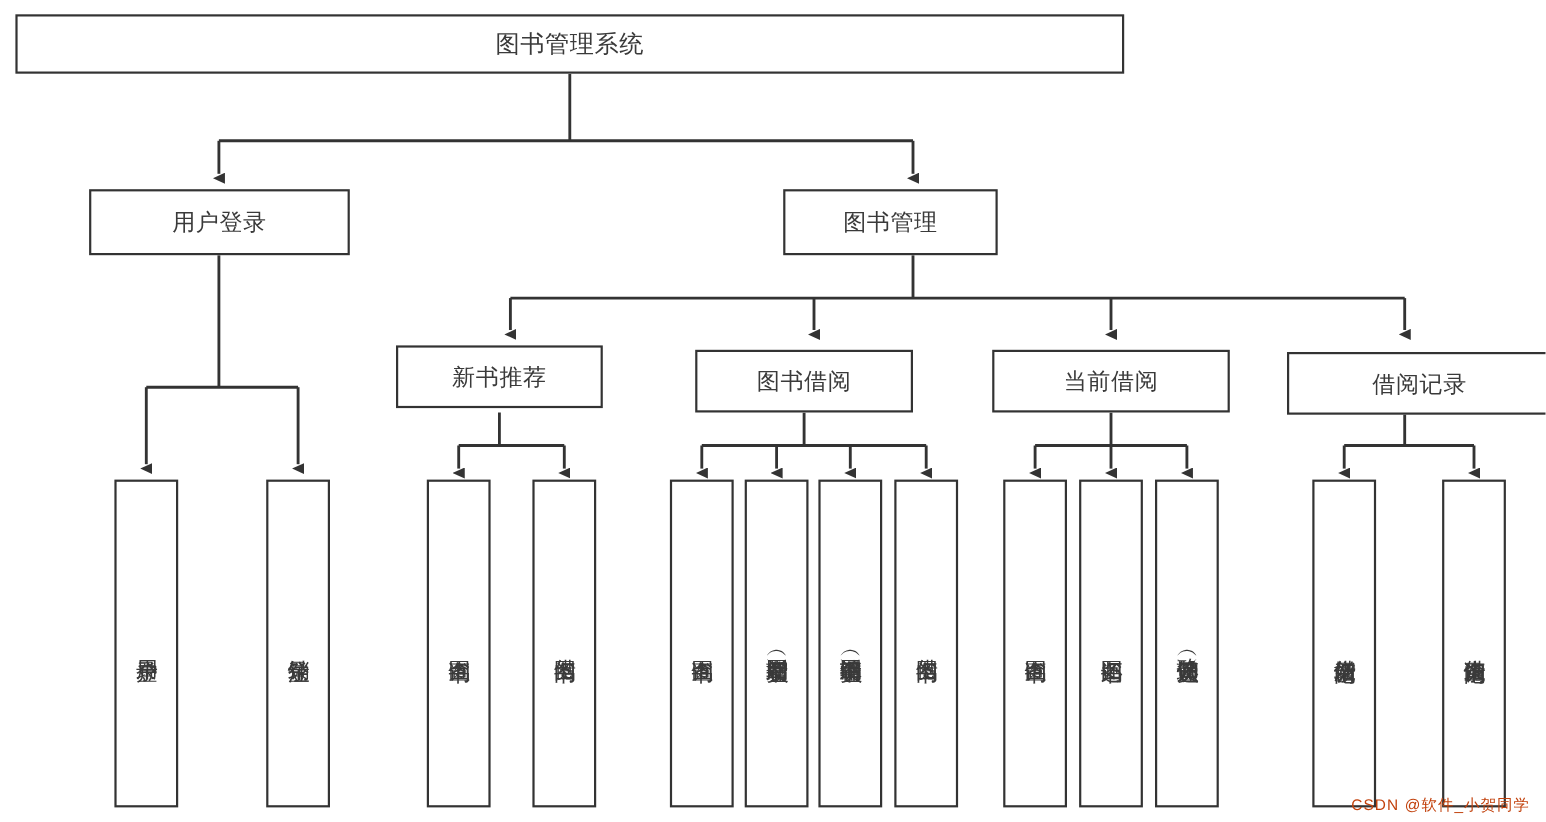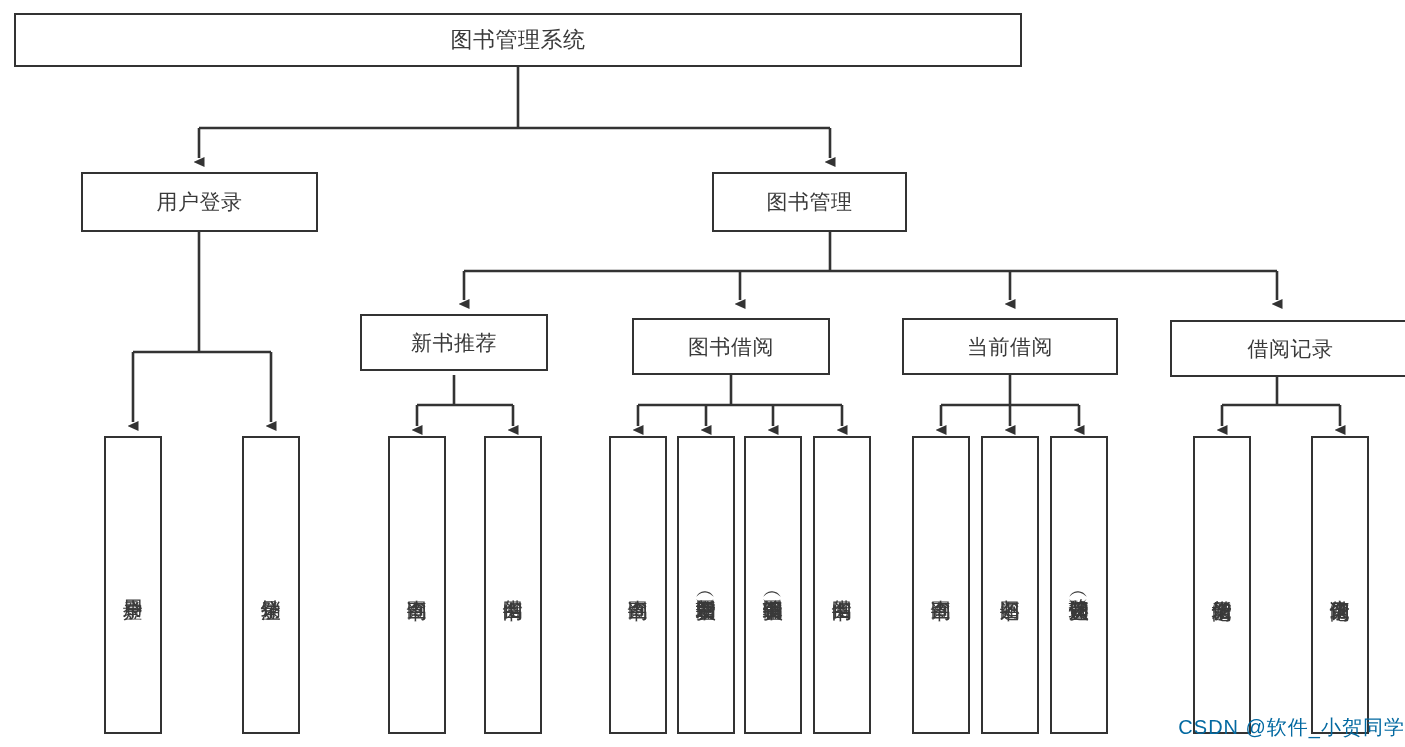--- a/index.html
+++ b/index.html
@@ -30,23 +30,23 @@
     padding:6px 0;
     white-space:nowrap;
   }
   .node.vert span{
     writing-mode:vertical-rl;
     text-orientation:upright;
     display:block;
   }
   .watermark{
     position:absolute;
-    right:0;bottom:6px;
-    font-size:20px;
-    color:#0369a1;
+    right:14px;bottom:6px;
+    font-size:14px;
+    color:#c2410c;
     letter-spacing:1px;
     white-space:nowrap;
     pointer-events:none;
   }
 </style>
 </head>
 <body>
 
 <div id="stage">
 

